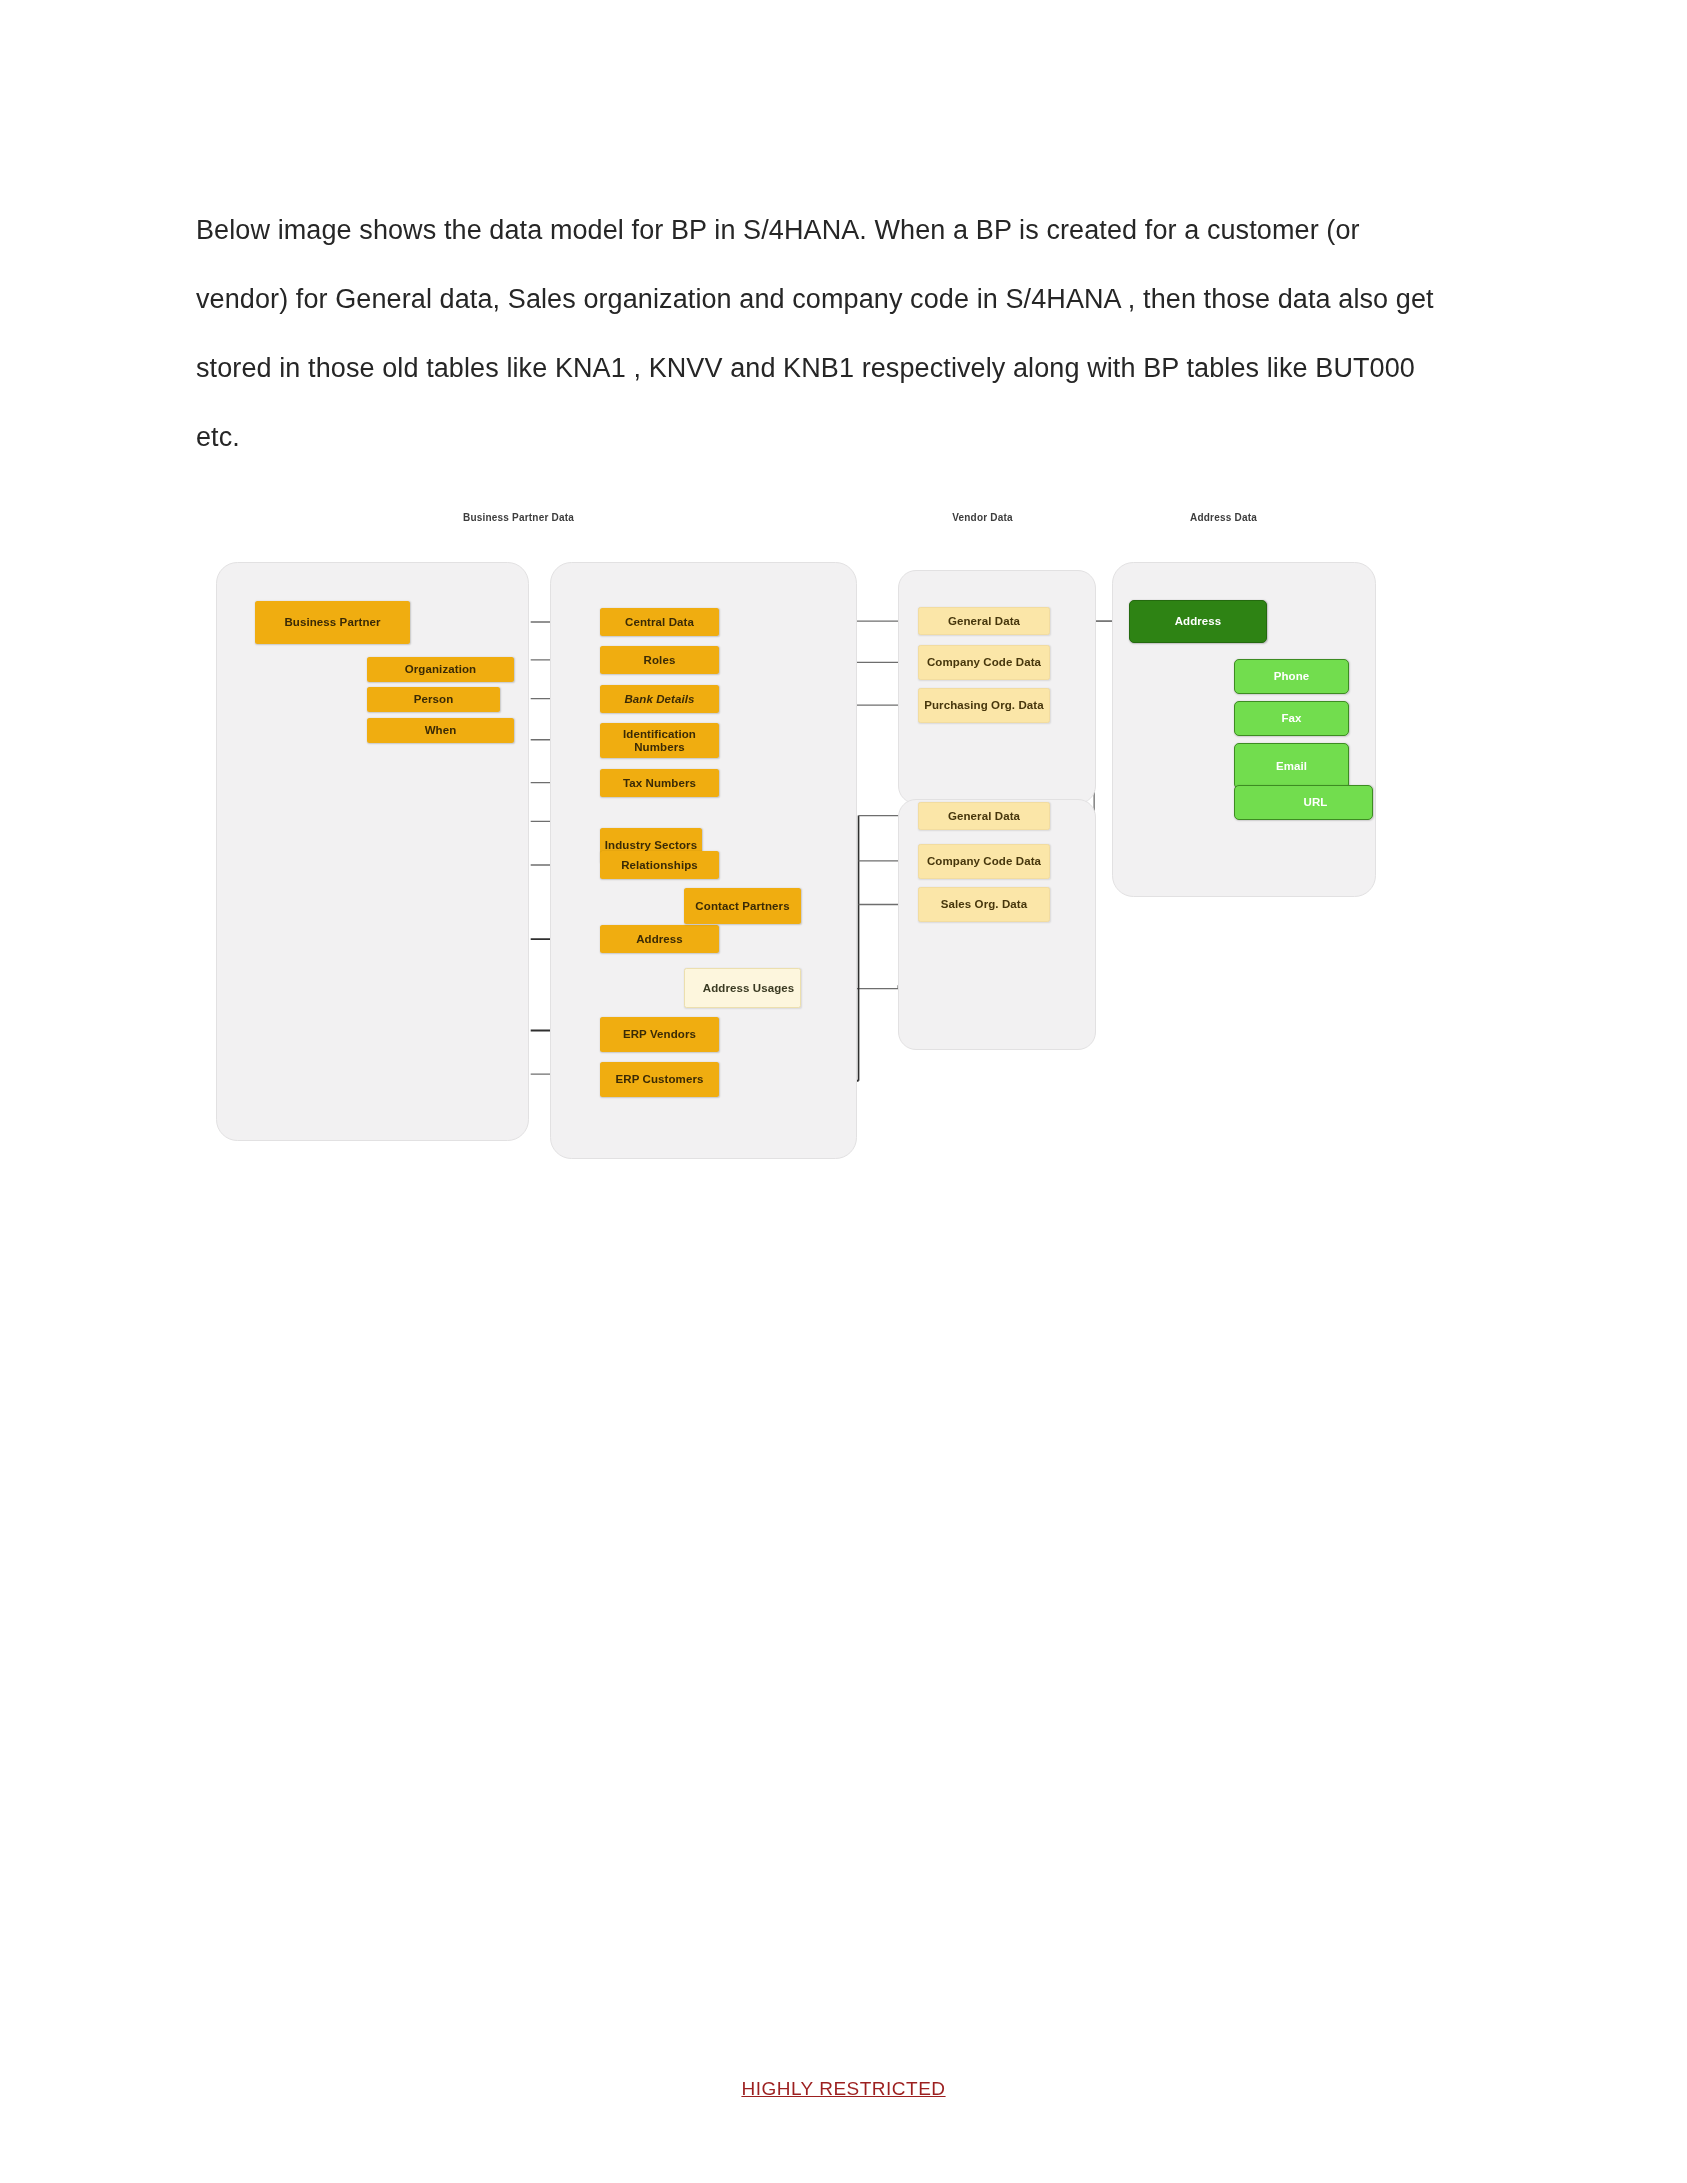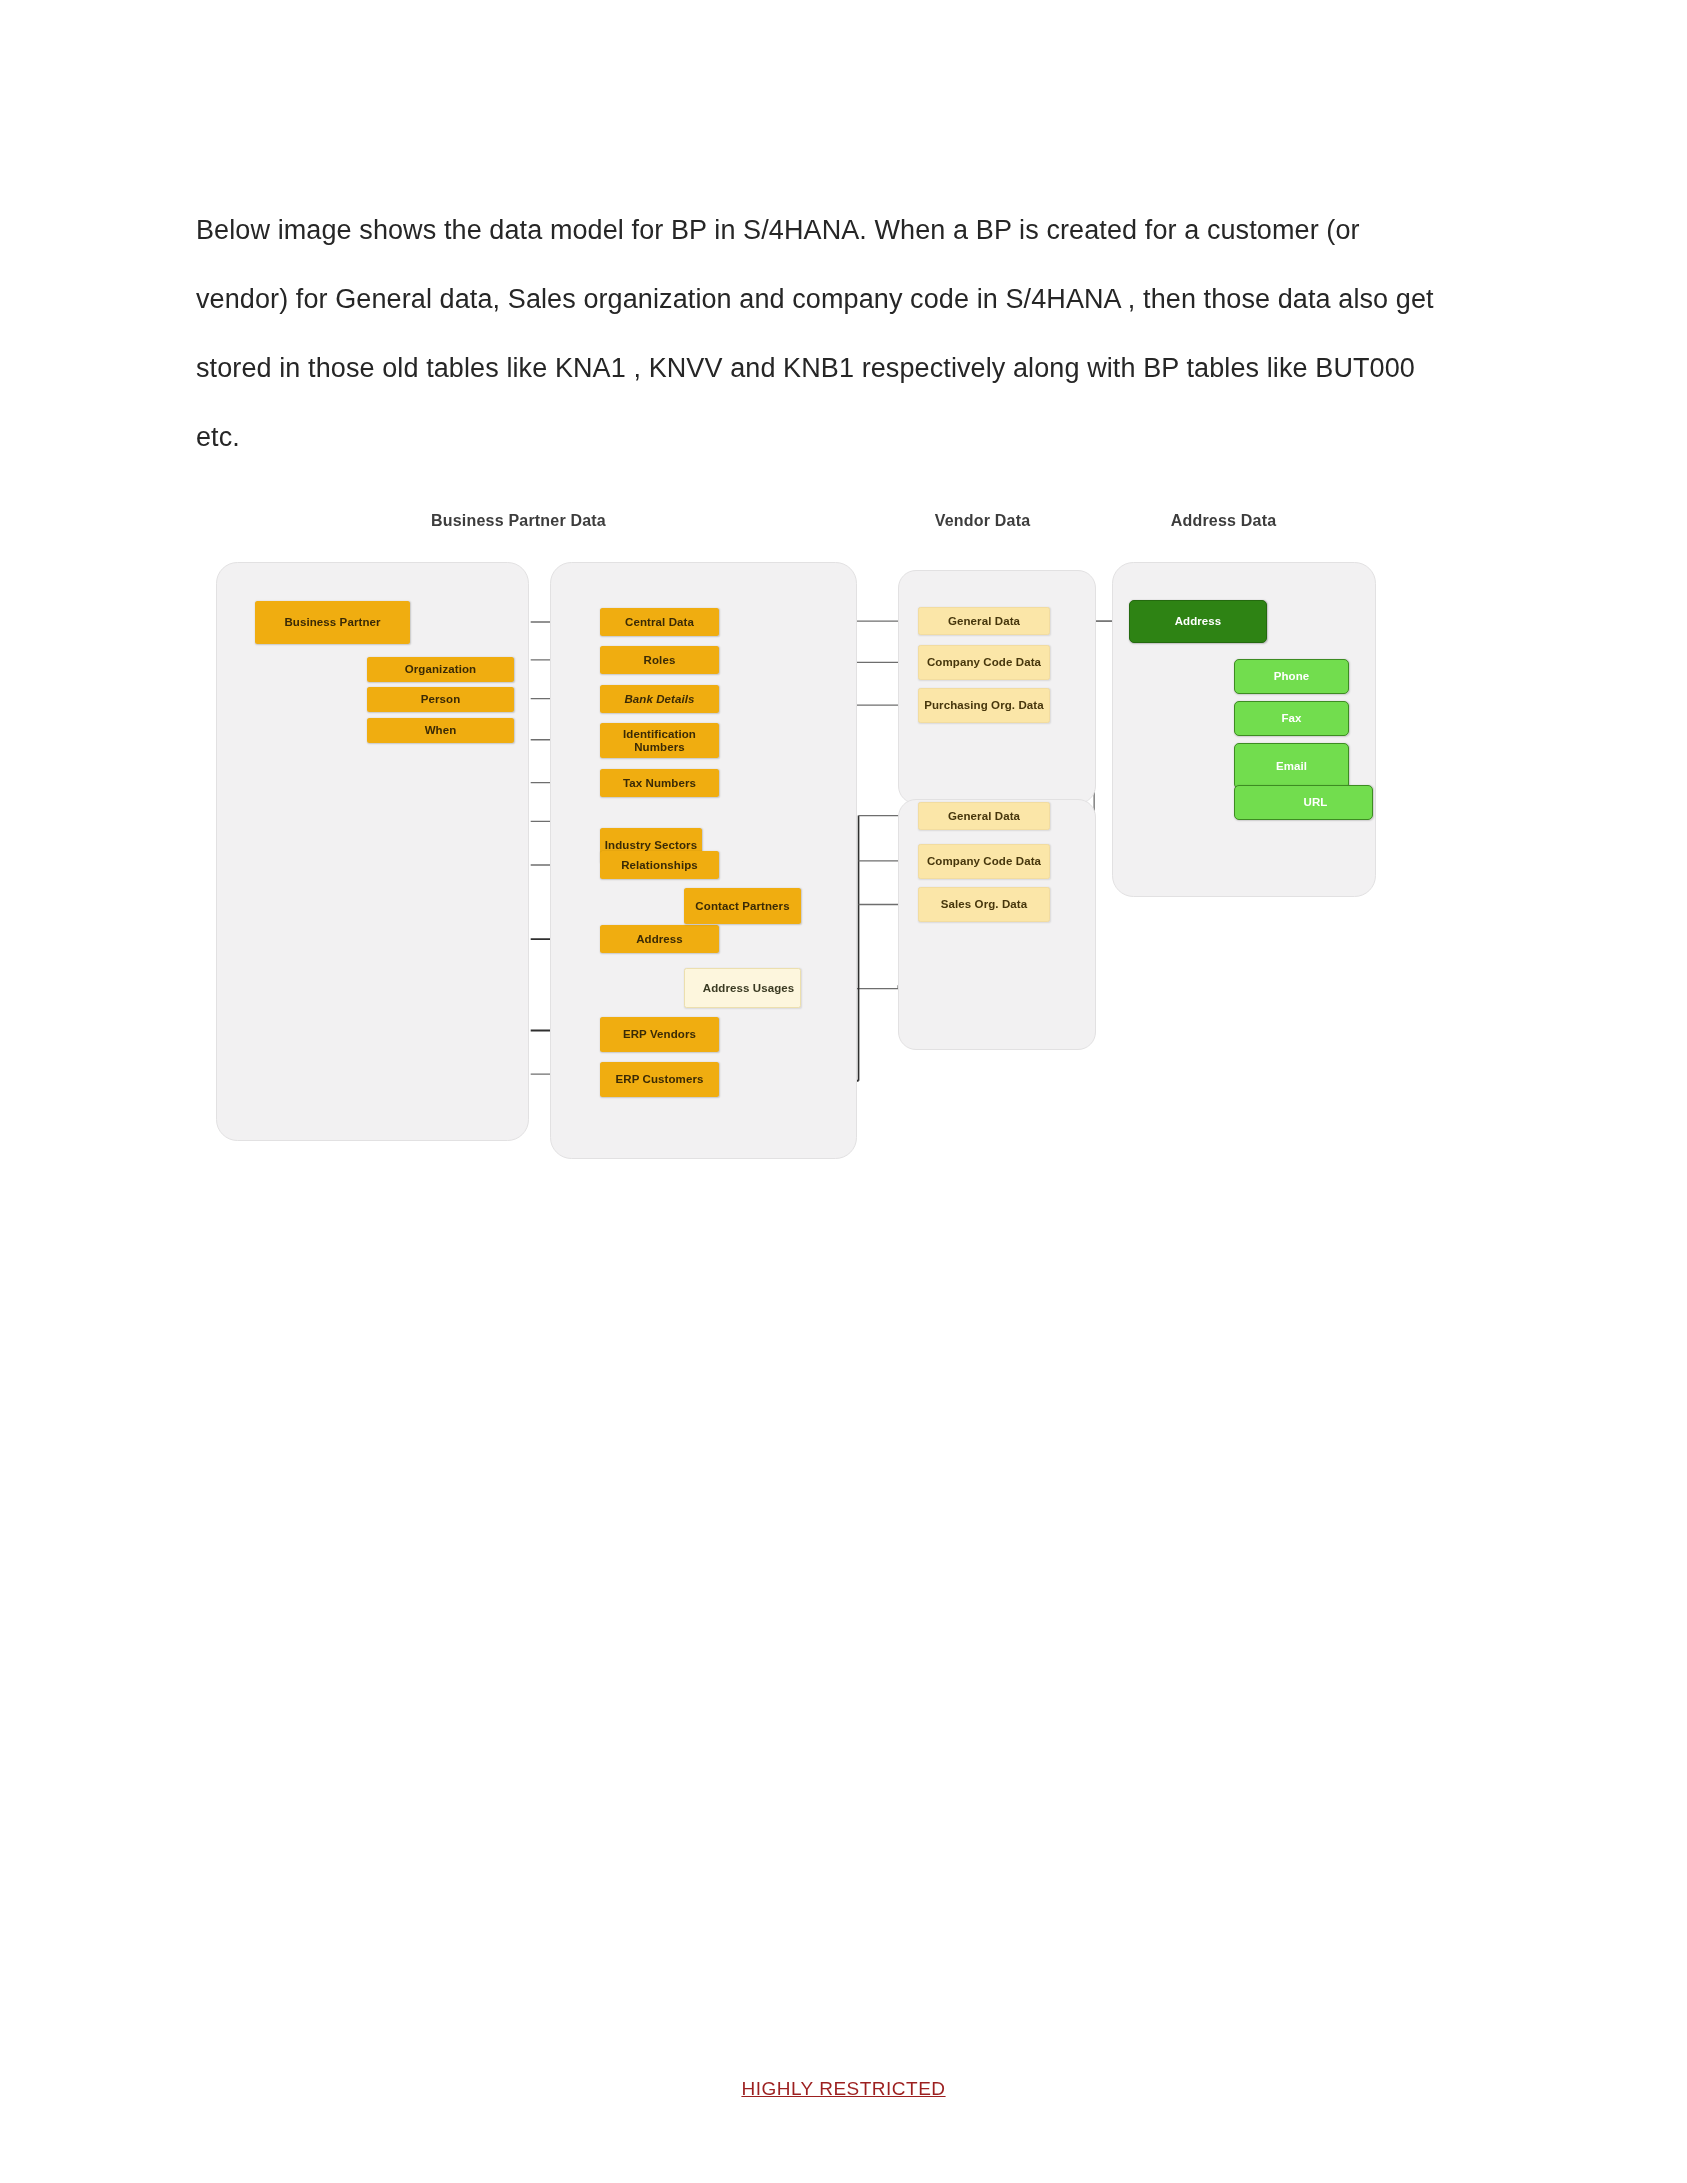--- a/index.html
+++ b/index.html
@@ -40,21 +40,21 @@
     position: absolute;
     left: 0;
     top: 0;
     width: 1170px;
     height: 659px;
     overflow: visible;
   }
 
   .grp-title {
     position: absolute;
-    font-size: 16px;
+    font-size: 10px;
     font-weight: bold;
     color: #3d3d3d;
     white-space: nowrap;
     letter-spacing: 0.2px;
     text-align: center;
   }
 
   .panel {
     position: absolute;
     background: #f2f1f2;
@@ -192,21 +192,21 @@
   <div class="grp-title" style="left:923px; top:-6.6px; width:189px;">Address Data</div>
 
   <div class="panel" style="left:10px; top:43px; width:311px; height:577px;"></div>
   <div class="panel" style="left:344px; top:43px; width:305px; height:595px;"></div>
   <div class="panel" style="left:692px; top:51px; width:196px; height:232px; border-radius:18px;"></div>
   <div class="panel" style="left:692px; top:280px; width:196px; height:249px; border-radius:18px;"></div>
   <div class="panel" style="left:906px; top:43px; width:262px; height:333px; border-radius:21.4px;"></div>
 
   <div class="node orange" style="left:49px; top:82px; width:155px; height:43px;">Business Partner</div>
   <div class="node orange" style="left:161px; top:138px; width:147px; height:25px;">Organization</div>
-  <div class="node orange" style="left:161px; top:168px; width:147px; height:25px;">Person</div>
+  <div class="node orange" style="left:161px; top:168px; width:133px; height:25px;">Person</div>
   <div class="node orange" style="left:161px; top:199px; width:147px; height:25px;">When</div>
 
   <div class="node orange" style="left:394px; top:89px; width:119px; height:28px;">Central Data</div>
   <div class="node orange" style="left:394px; top:127px; width:119px; height:28px;">Roles</div>
   <div class="node orange" style="left:394px; top:166px; width:119px; height:28px;font-style:italic;">Bank Details</div>
   <div class="node orange" style="left:394px; top:204px; width:119px; height:35px;">Identification Numbers</div>
   <div class="node orange" style="left:394px; top:250px; width:119px; height:28px;">Tax Numbers</div>
   <div class="node orange" style="left:394px; top:285px; width:102px; height:35px;margin-top:24px;">Industry Sectors</div>
   <div class="node orange" style="left:394px; top:332px; width:119px; height:28px;">Relationships</div>
   <div class="node orange" style="left:394px; top:406px; width:119px; height:28px;">Address</div>

